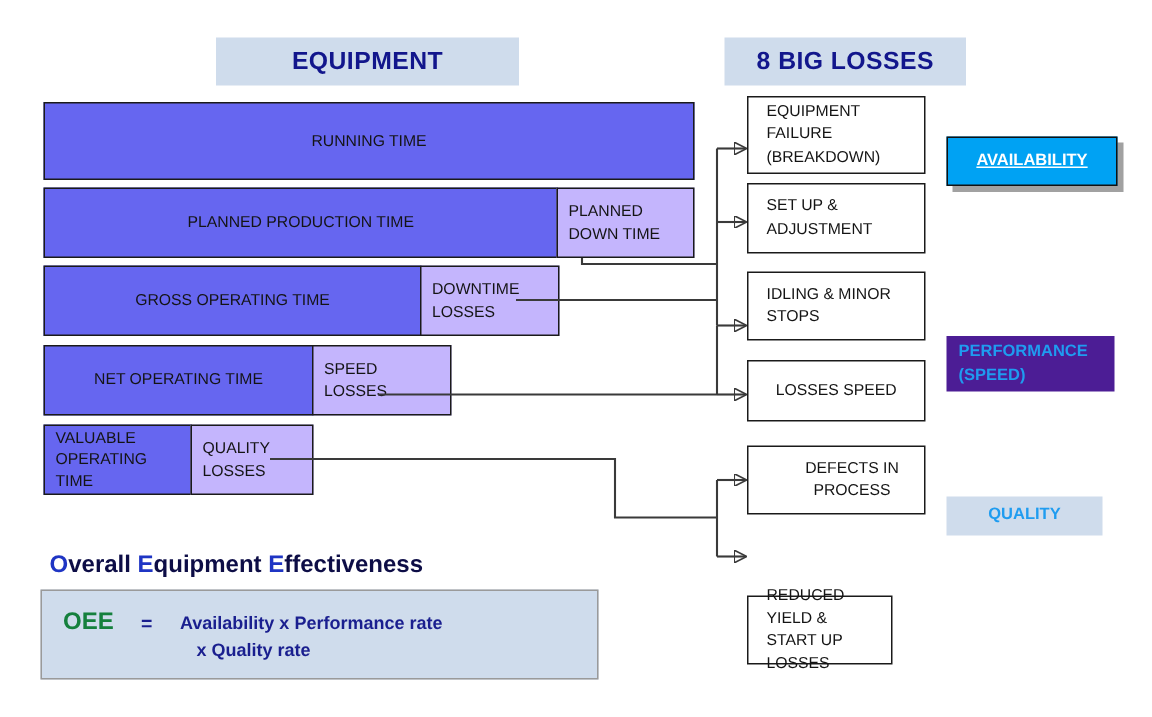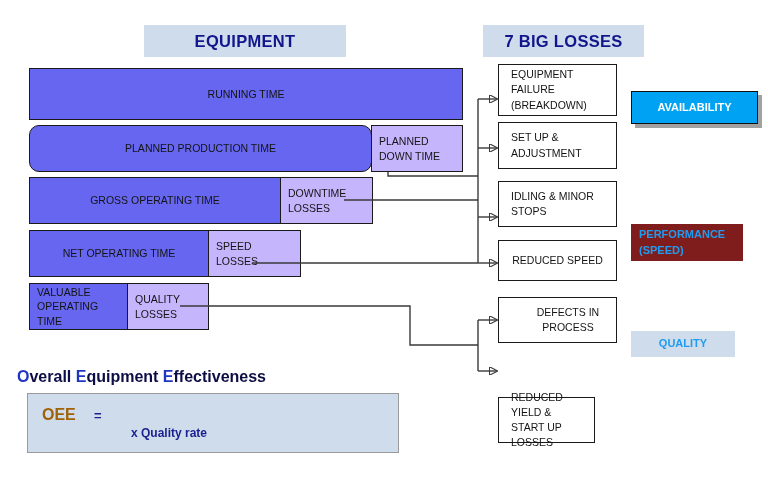--- a/index.html
+++ b/index.html
@@ -71,32 +71,33 @@
   
   .cat {
     position: absolute;
     font-weight: bold;
     font-size: 11px;
     display: flex;
     align-items: center;
     line-height: 1.45;
   }
   #cat-availability {
-    left: 631px; top: 91px; width: 127px; height: 33px;
+    left: 631px; top: 91px; width: 114px; height: 33px;
     background: #00a2f3;
     color: #ffffff;
     border: 1.6px solid #111111;
     box-sizing: border-box;
     justify-content: center;
     text-align: center;
     box-shadow: 4px 4px 0 0 rgba(130,130,130,0.75);
+    text-decoration: underline;
   }
   #cat-performance {
     left: 631px; top: 224px; width: 104px; height: 37px;
-    background: #7f1d1d;
+    background: #4c1d95;
     color: #1f9cf0;
     justify-content: flex-start;
     padding-left: 8px;
   }
   #cat-quality {
     left: 631px; top: 331px; width: 104px; height: 26px;
     background: #cfdcec;
     color: #1f9cf0;
     justify-content: center;
     text-align: center;
@@ -107,42 +108,42 @@
     position: absolute;
     left: 0; top: 0;
     width: 768px; height: 478px;
     pointer-events: none;
   }
   #connectors path, #connectors line { stroke: #3a3a3a; stroke-width: 1.4; fill: none; }
 
   
   #oee-title {
     position: absolute;
-    left: 17px; top: 368px;
+    left: 33px; top: 368px;
     font-size: 16px;
     font-weight: bold;
     color: #0d0d46;
     white-space: nowrap;
   }
   #oee-title .cap { color: #1f35c4; }
 
   #oee-box {
     position: absolute;
     left: 27px; top: 393px;
     width: 372px; height: 60px;
     background: #cfdcec;
     border: 1.2px solid #9a9a9a;
     box-sizing: border-box;
   }
   #oee-label {
     position: absolute;
     left: 14px; top: 12px;
     font-size: 16px;
     font-weight: bold;
-    color: #a16207;
+    color: #15803d;
   }
   #oee-eq {
     position: absolute;
     left: 66px; top: 14px;
     font-size: 13px;
     font-weight: bold;
     color: #1a1f8f;
   }
   #oee-line1 {
     position: absolute;
@@ -161,28 +162,28 @@
     white-space: nowrap;
   }
 </style>
 </head>
 <body>
 
 <div id="canvas">
 
   <div class="col-header" id="hdr-equipment">EQUIPMENT</div>
 
-  <div class="col-header" id="hdr-losses">7 BIG LOSSES</div>
+  <div class="col-header" id="hdr-losses">8 BIG LOSSES</div>
 
   <div class="bar-row" style="top:68px; height:52px; width:434px;">
     <div class="seg blue center" style="left:0; width:434px; height:52px;">RUNNING TIME</div>
   </div>
 
   <div class="bar-row" style="top:125px; height:47px; width:434px;">
-    <div class="seg blue center" style="left:0; width:343px; height:47px;border-radius:10px;">PLANNED PRODUCTION TIME</div>
+    <div class="seg blue center" style="left:0; width:343px; height:47px;">PLANNED PRODUCTION TIME</div>
     <div class="seg orange leftal" style="left:342px; width:92px; height:47px;">PLANNED<br>DOWN TIME</div>
   </div>
 
   <div class="bar-row" style="top:177px; height:47px; width:308px;">
     <div class="seg blue center" style="left:0; width:252px; height:47px;">GROSS OPERATING TIME</div>
     <div class="seg orange leftal" style="left:251px; width:93px; height:47px;">DOWNTIME<br>LOSSES</div>
   </div>
 
   <div class="bar-row" style="top:230px; height:47px; width:252px;">
     <div class="seg blue center" style="left:0; width:180px; height:47px;">NET OPERATING TIME</div>
@@ -218,33 +219,34 @@
     <path d="M 478 320 L 497 320" marker-end="url(#arrow)"></path>
     <path d="M 478 371 L 497 371" marker-end="url(#arrow)"></path>
   </svg>
 
   <div class="loss-box" style="left:498px; top:64px; width:119px; height:52px;">EQUIPMENT<br>FAILURE<br>(BREAKDOWN)</div>
 
   <div class="loss-box" style="left:498px; top:122px; width:119px; height:47px;">SET UP &amp;<br>ADJUSTMENT</div>
 
   <div class="loss-box" style="left:498px; top:181px; width:119px; height:46px;">IDLING &amp; MINOR<br>STOPS</div>
 
-  <div class="loss-box center" style="left:498px; top:240px; width:119px; height:41px;">REDUCED SPEED</div>
+  <div class="loss-box center" style="left:498px; top:240px; width:119px; height:41px;">LOSSES SPEED</div>
 
   <div class="loss-box center" style="left:498px; top:297px; width:119px; height:46px;padding-left:21px;">DEFECTS IN<br>PROCESS</div>
 
   <div class="loss-box" style="left:498px; top:349px; width:97px; height:46px;margin-top:48px;">REDUCED YIELD &amp;<br>START UP LOSSES</div>
 
   <div class="cat" id="cat-availability">AVAILABILITY</div>
 
   <div class="cat" id="cat-performance">PERFORMANCE<br>(SPEED)</div>
 
   <div class="cat" id="cat-quality">QUALITY</div>
 
   <div id="oee-title"><span class="cap">O</span><span>verall </span><span class="cap">E</span><span>quipment </span><span class="cap">E</span><span>ffectiveness</span></div>
 
   <div id="oee-box">
     <div id="oee-label">OEE</div>
     <div id="oee-eq">=</div>
+    <div id="oee-line1">Availability  x  Performance rate</div>
     <div id="oee-line2">x  Quality rate</div>
   </div>
 
 </div>
 
 </body></html>

